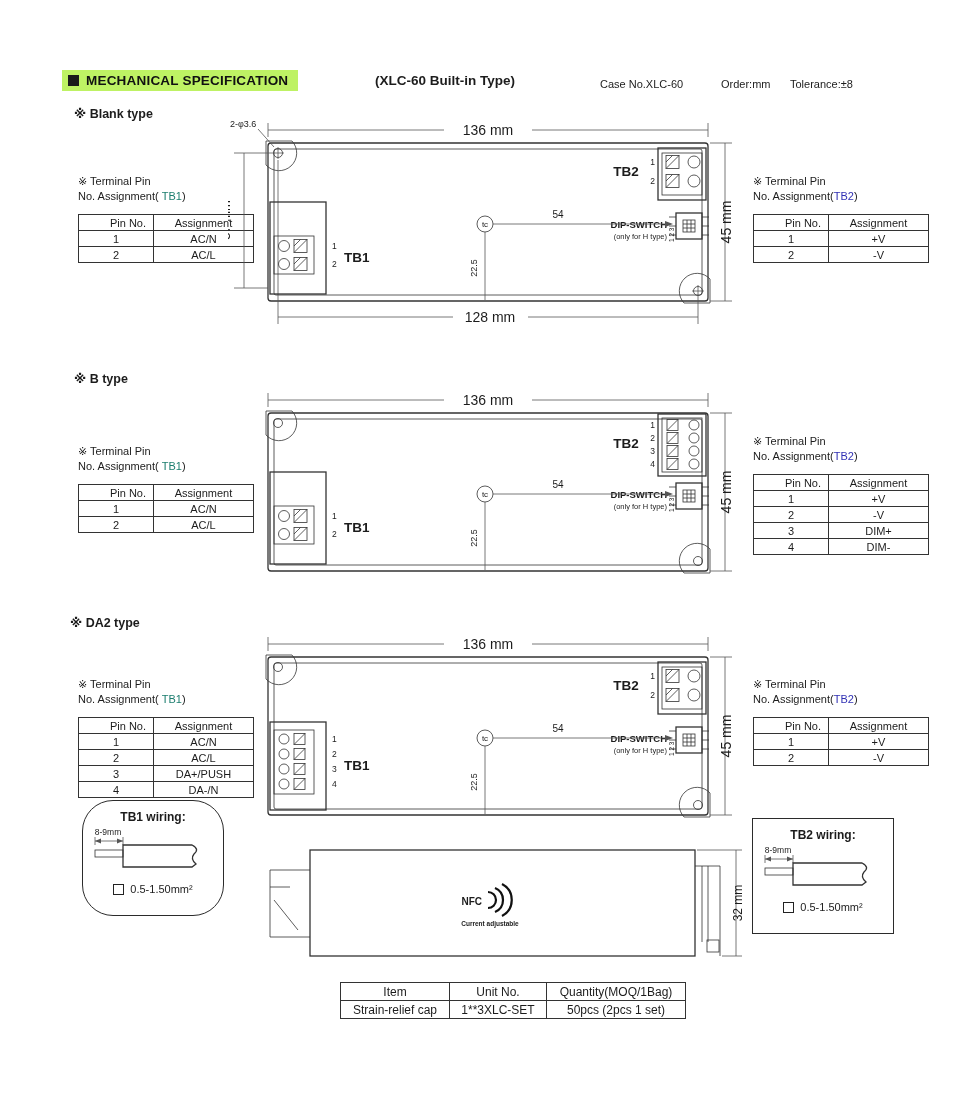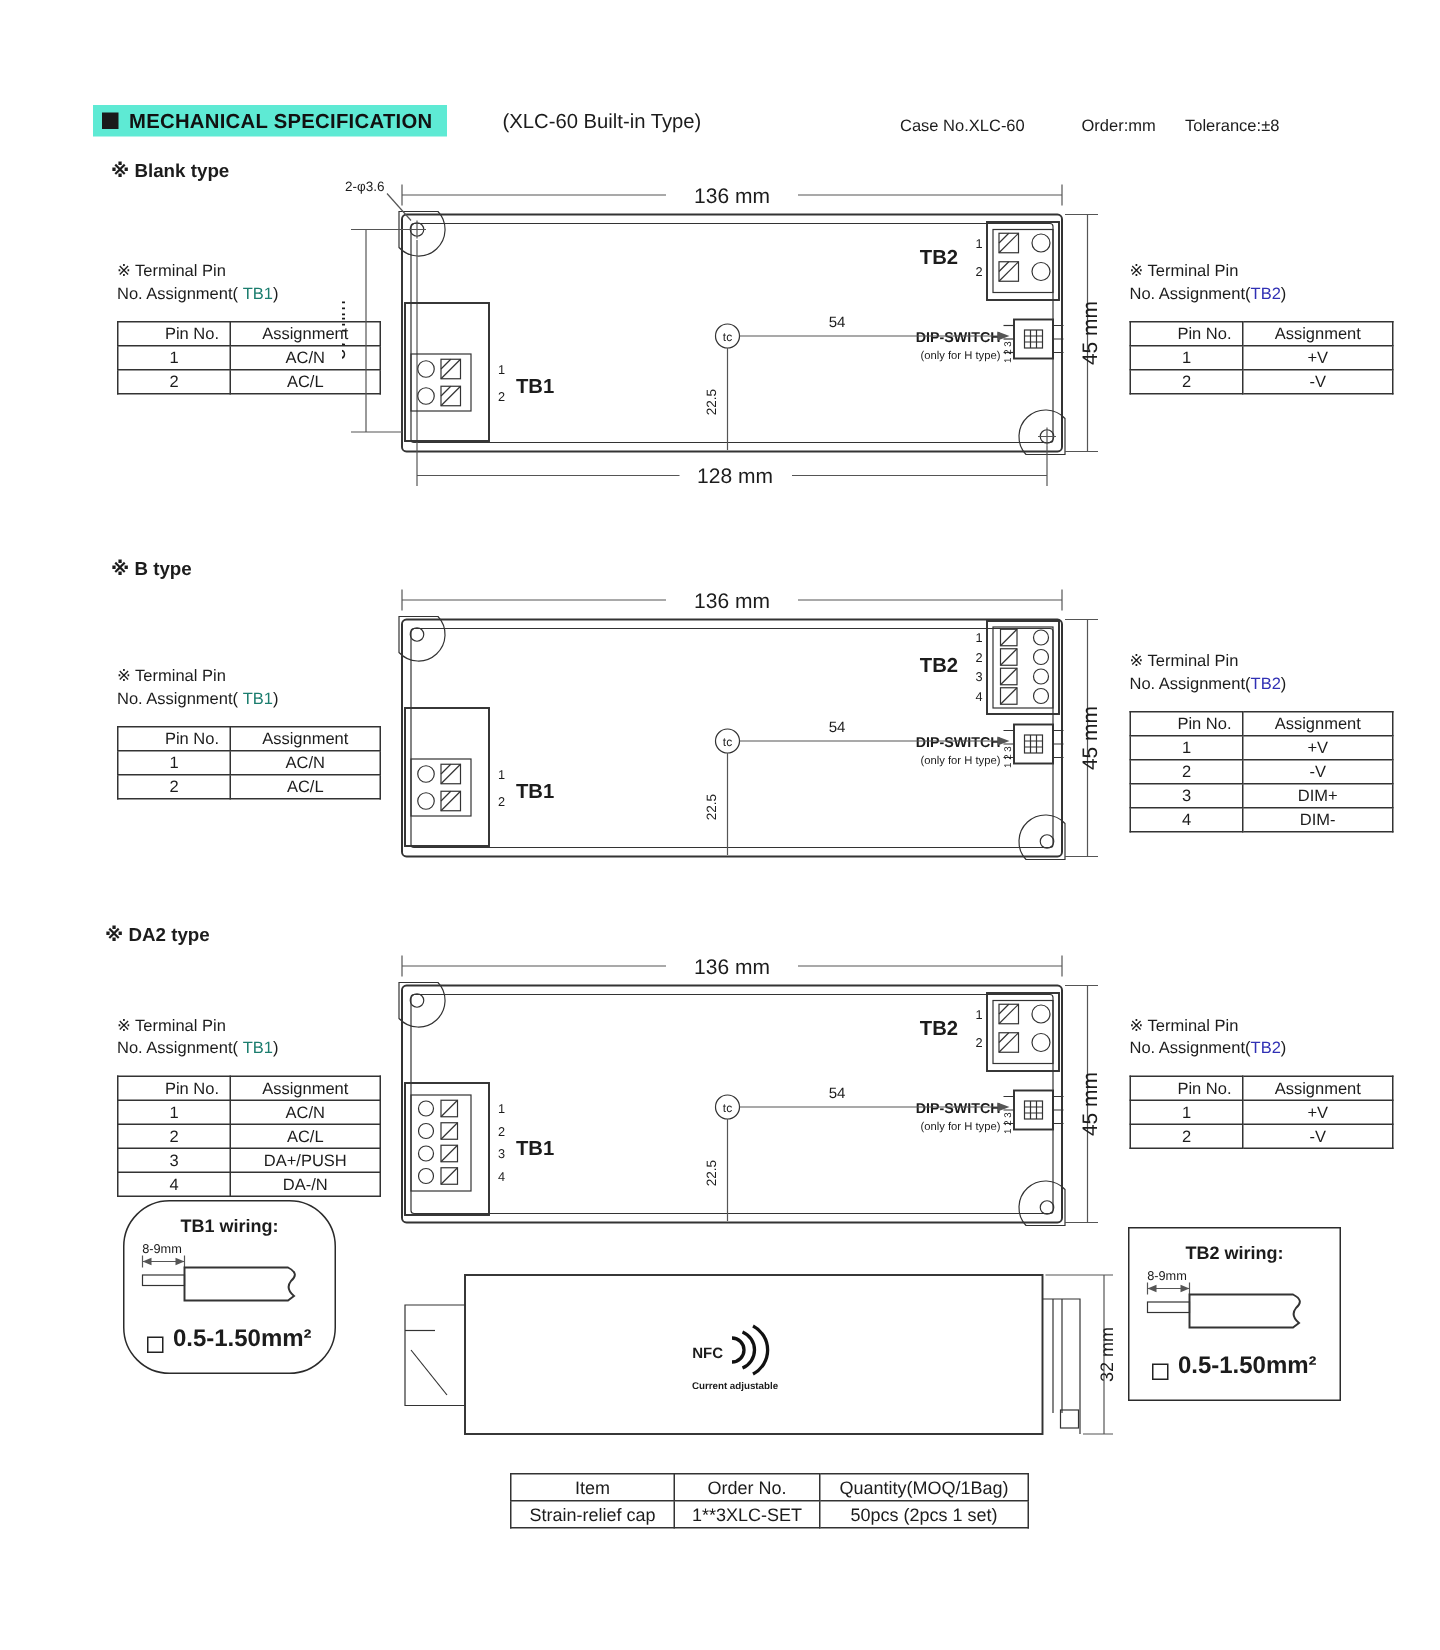--- a/index.html
+++ b/index.html
@@ -1,40 +1,40 @@
 <!DOCTYPE html>
 <html><head>
 <meta charset="utf-8">
 <style>
   html,body{margin:0;padding:0;background:#f6f6f4;}
   .page{position:relative;width:960px;height:1100px;background:#ffffff;
         font-family:"Liberation Sans","DejaVu Sans",sans-serif;color:#1c1c1c;overflow:hidden;}
   .abs{position:absolute;}
   
-  .hl{display:flex;align-items:center;gap:7px;background:#5eead4;padding:3px 10px 3px 6px;
+  .hl{display:flex;align-items:center;gap:7px;background:#bef264;padding:3px 10px 3px 6px;
       font-weight:bold;font-size:13.5px;letter-spacing:.2px;color:#111;}
   .bullet{width:11px;height:11px;background:#1a1a1a;display:inline-block;}
-  .subtitle{font-weight:normal;font-size:13.5px;}
+  .subtitle{font-weight:bold;font-size:13.5px;margin-left:40px;}
   .meta{font-size:11px;}
   
   .typelabel{font-weight:bold;font-size:12.5px;}
   .caption{font-size:11px;line-height:1.35;}
   .tbname-green{color:#1b7d6e;}
   .tbname-blue{color:#3030b4;}
   
   table.pins{border-collapse:collapse;font-size:11px;border:1.5px solid #333;}
   table.pins th,table.pins td{border:1px solid #333;text-align:center;height:15px;padding:0 3px;font-weight:normal;}
   table.pins .c1{width:44px;padding-left:27px;} table.pins .c2{width:93px;}
   
   table.order{border-collapse:collapse;font-size:12px;border:1.5px solid #333;}
   table.order th,table.order td{border:1px solid #333;text-align:center;height:17px;padding:0 6px;font-weight:normal;}
   
   .wirebox{border:1.6px solid #2b2b2b;width:142px;height:116px;box-sizing:border-box;background:#fff;}
   .wiretitle{text-align:center;font-weight:bold;font-size:12px;margin-top:9px;}
-  .wiresize{display:flex;align-items:flex-end;justify-content:center;gap:6px;font-weight:bold;font-size:16px;margin-top:1px;}
+  .wiresize{display:flex;align-items:flex-end;justify-content:center;gap:6px;font-weight:normal;font-size:11px;margin-top:1px;}
   .chk{width:9px;height:9px;border:1.3px solid #222;display:inline-block;}
   
   svg .s{stroke:#333;fill:none;stroke-width:1.3;}
   svg .thin{stroke-width:0.8;}
   svg .dim{stroke:#555;stroke-width:0.8;fill:none;}
   svg text{fill:#1c1c1c;font-family:"Liberation Sans","DejaVu Sans",sans-serif;}
 </style>
 </head>
 <body>
 
@@ -571,21 +571,21 @@
     <div class="wiresize">
       <span class="chk"></span>
       <span>0.5-1.50mm²</span>
     </div>
   </div>
 
   <table class="order abs" style="left:340px;top:982px;">
     <tbody>
         <tr>
       <th style="width:96px;">Item</th>
-      <th style="width:84px;">Order No.</th>
+      <th style="width:84px;">Unit No.</th>
       <th style="width:126px;">Quantity(MOQ/1Bag)</th>
     </tr>
     <tr>
       <td>Strain-relief cap</td>
       <td>1**3XLC-SET</td>
       <td>50pcs (2pcs 1 set)</td>
     </tr>
   </tbody>
     </table>
 

